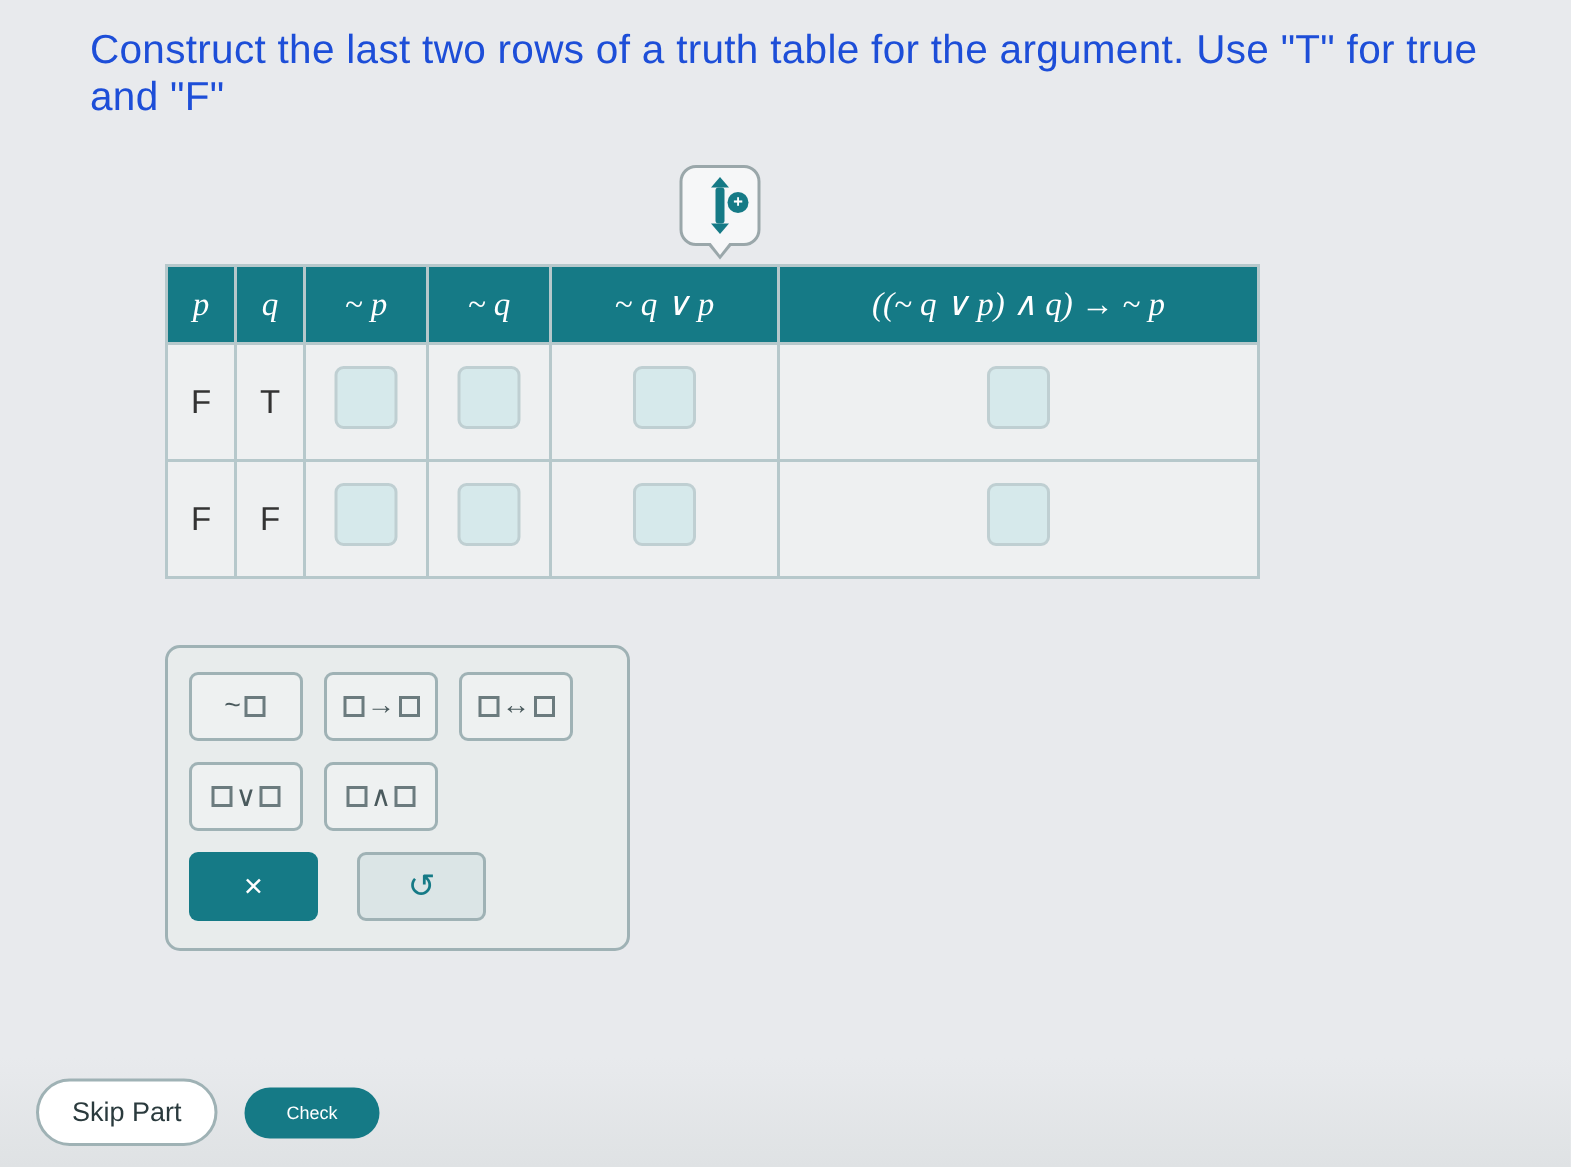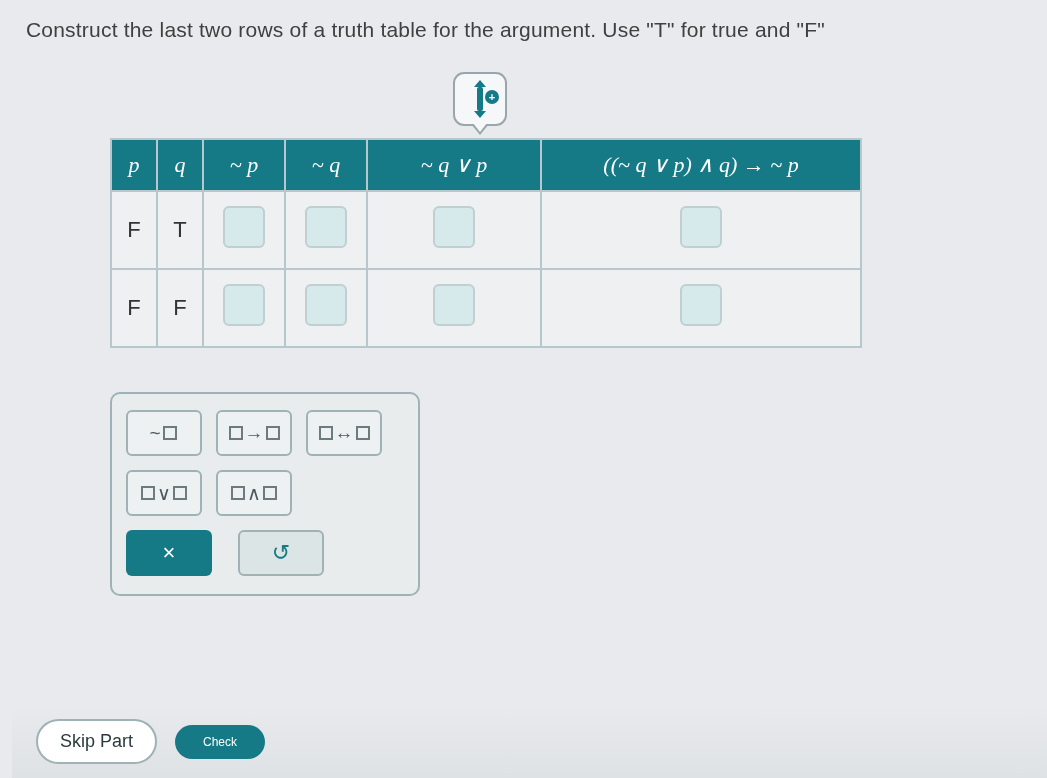--- a/index.html
+++ b/index.html
@@ -8,23 +8,24 @@
     padding: 0;
     font-family: Arial, sans-serif;
     background: #e8eaed;
     width: 1047px;
     height: 778px;
     overflow: hidden;
     color: #333;
   }
   .instruction {
     padding: 18px 20px 30px 26px;
-    font-size: 21px;
-    color: #404040;
+    font-size: 27px;
+    color: #1d4ed8;
     letter-spacing: 0.2px;
+    margin-left: 34px;
   }
   .content {
     padding: 0 0 0 110px;
   }
   .zoom-wrap {
     position: relative;
     text-align: center;
     width: 740px;
     margin-bottom: -6px;
   }
@@ -89,21 +90,21 @@
   table.truth td {
     border: 2px solid #b6c8cb;
     text-align: center;
     padding: 14px 10px;
     font-size: 22px;
     background:#eef0f1;
   }
   .col-pq { width: 46px; }
   .col-np { width: 82px; }
   .col-nq { width: 82px; }
-  .col-disj { width: 174px; }
+  .col-disj { width: 152px; }
   .col-last { width: 320px; }
 
   .cell-input {
     display: inline-block;
     width: 42px;
     height: 42px;
     border: 2px solid #bfcfd2;
     border-radius: 6px;
     background: #d6e9eb;
   }
@@ -132,21 +133,21 @@
   .tool-btn .sq { display:inline-block;width:14px;height:14px;border:2px solid #6b7b7e;margin:0 2px;}
   .action-row{display:flex;gap:26px;margin-top:6px;}
   .action-btn{
     width:86px;height:46px;border-radius:6px;display:flex;align-items:center;justify-content:center;cursor:pointer;font-size:22px;
   }
   .action-clear{background:#157a86;color:#fff;border:none;}
   .action-undo{background:#dbe5e6;border:2px solid #9fb2b5;color:#157a86;}
 
   .bottom-bar{
     position:absolute;
-    left:12px;right:0;bottom:0;
+    left:0;right:0;bottom:0;
     padding:14px 24px;
     display:flex;gap:18px;align-items:center;
     background:linear-gradient(#e8eaed,#dfe2e4);
   }
   .skip-btn{
     border:2px solid #9fb2b5;border-radius:24px;background:#fff;padding:10px 22px;font-size:18px;color:#2a3a3d;cursor:pointer;
   }
   .check-btn{
     border:none;border-radius:24px;background:#157a86;color:#fff;padding:10px 28px;font-size:12px;cursor:pointer;
   }

